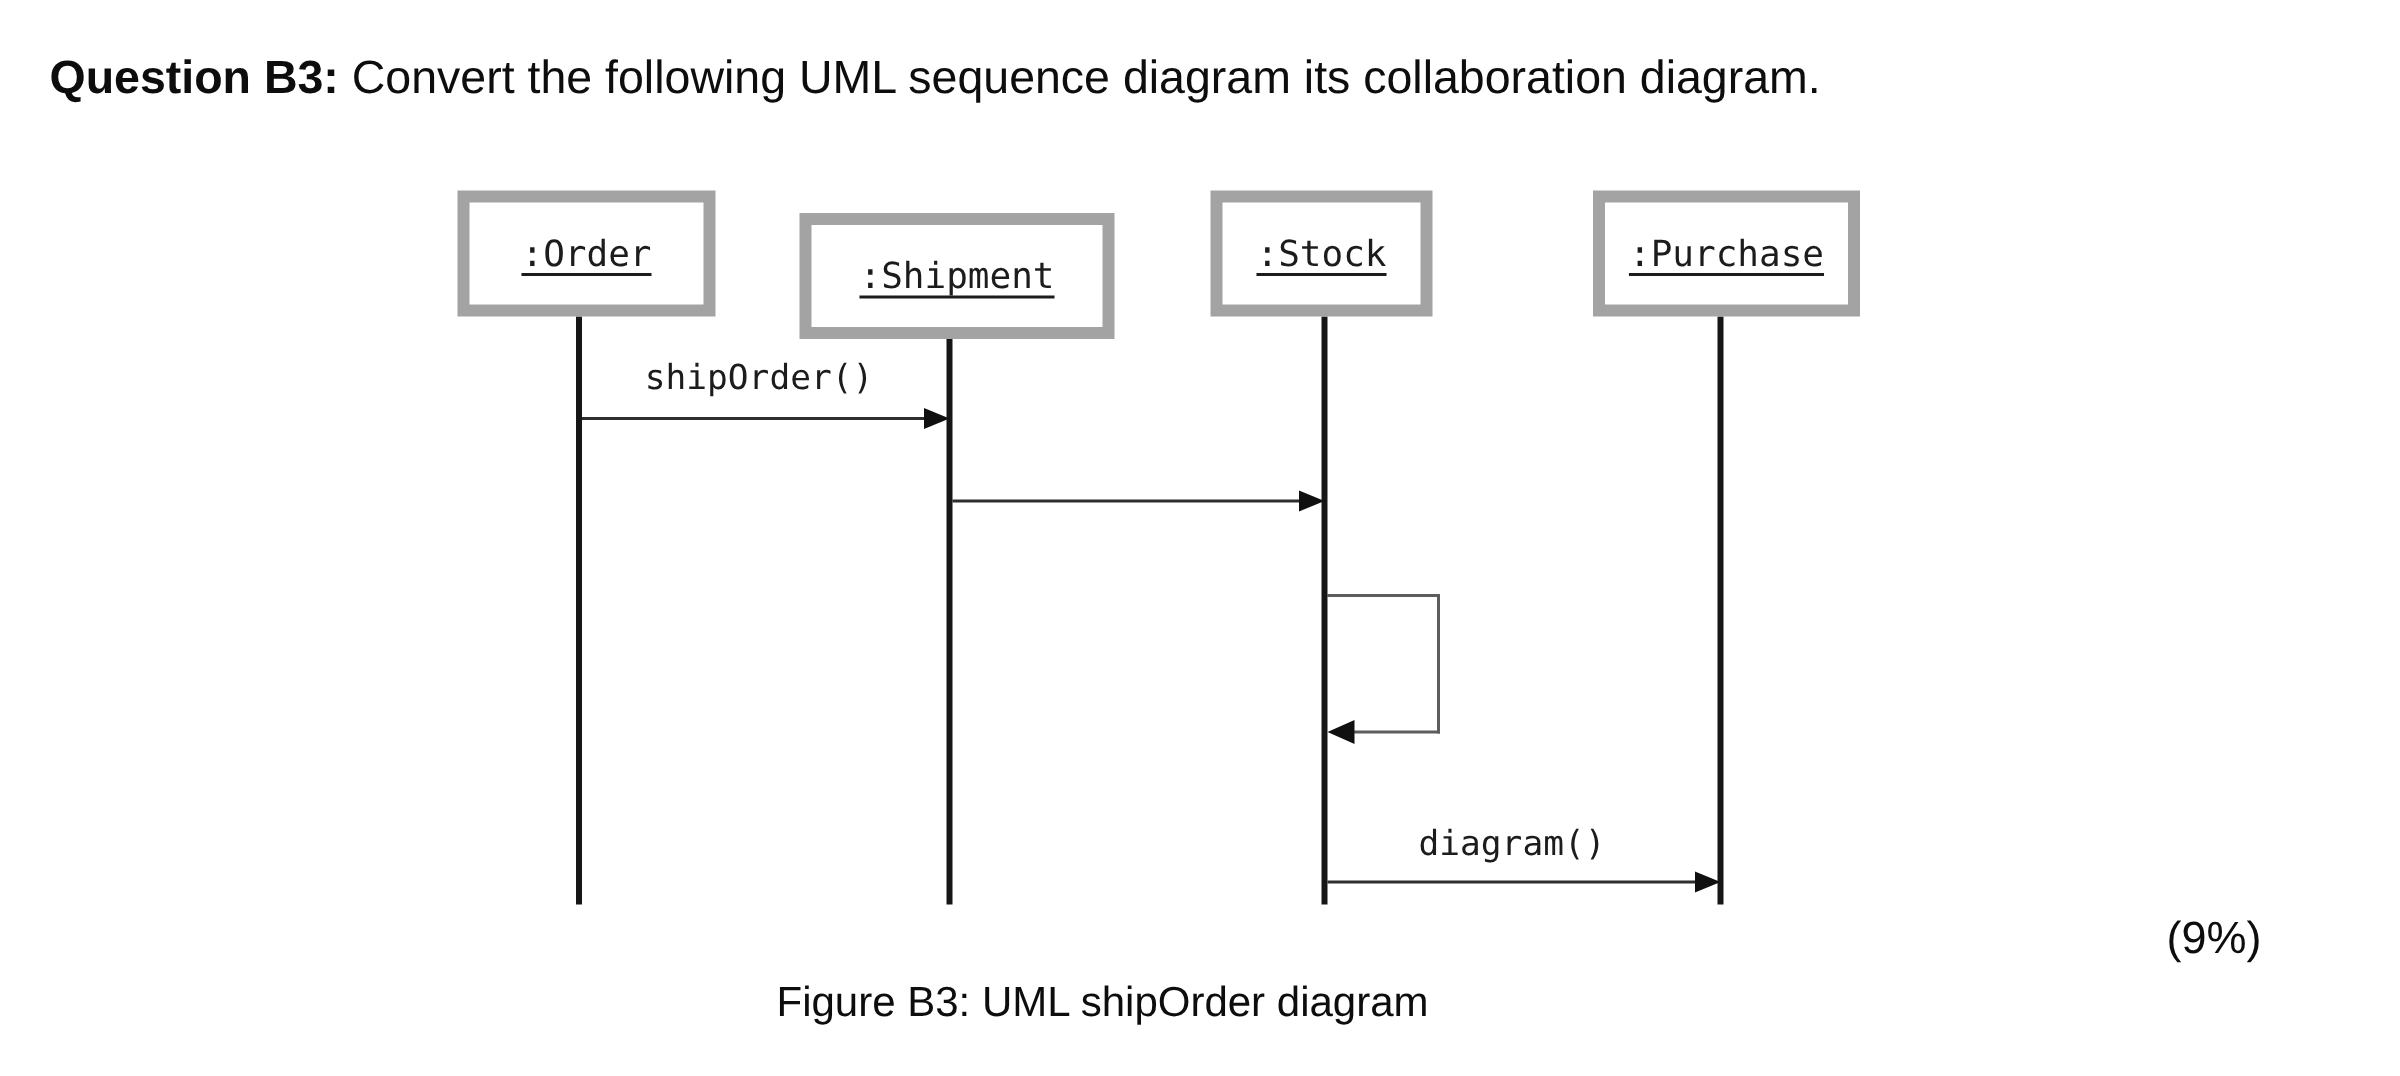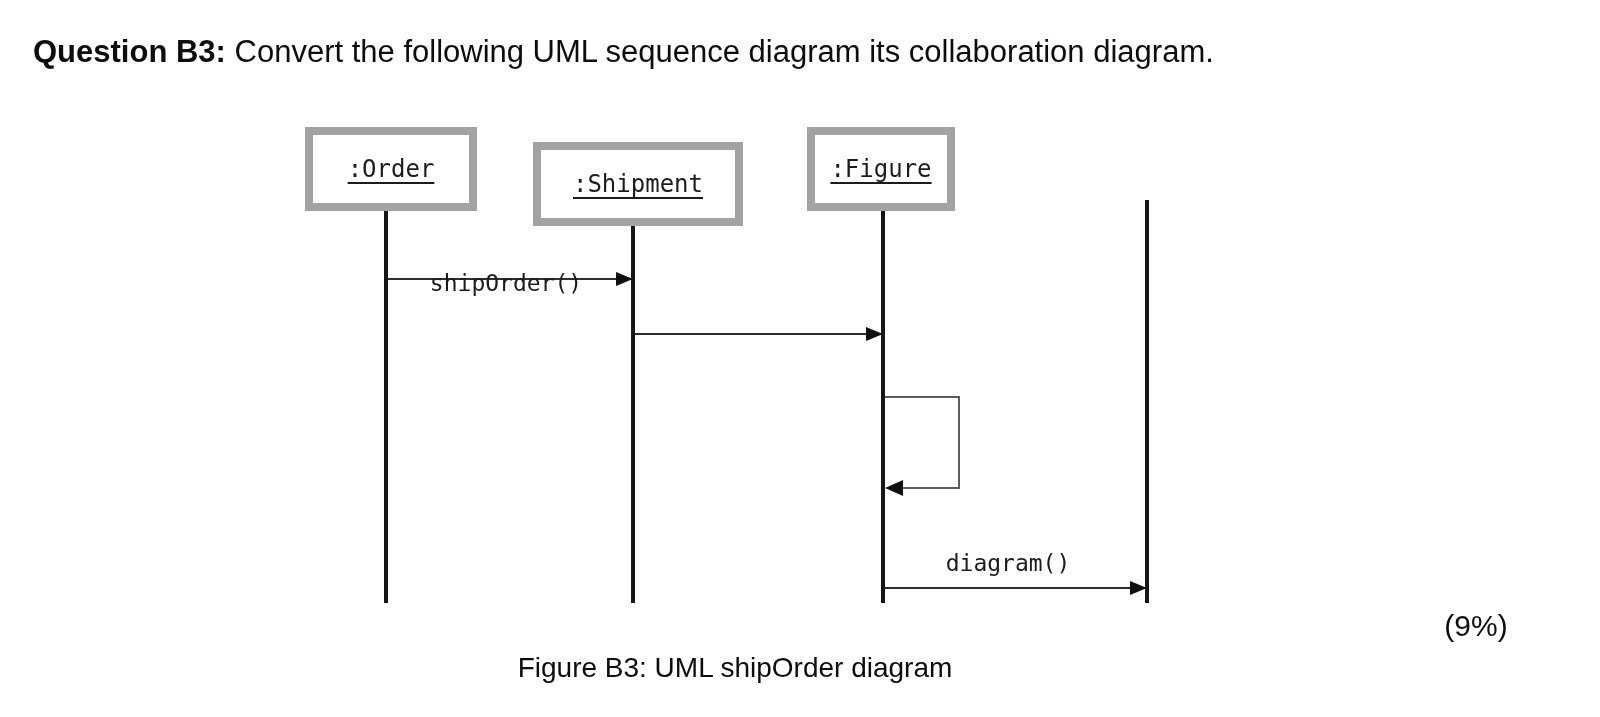--- a/index.html
+++ b/index.html
@@ -126,29 +126,32 @@
     <span class="q-label">Question B3:</span><span> Convert the following UML sequence diagram its collaboration diagram.</span>
   </div>
 
   <div class="actor-box" style="left:305px; width:156px;">
     <span class="actor-name">:Order</span>
   </div>
   <div class="actor-box" style="left:533px; width:194px;margin-top:15px;">
     <span class="actor-name">:Shipment</span>
   </div>
   <div class="actor-box" style="left:807px; width:132px;">
-    <span class="actor-name">:Figure</span>
+    <span class="actor-name">:Stock</span>
+  </div>
+  <div class="actor-box" style="left:1062px; width:162px;">
+    <span class="actor-name">:Purchase</span>
   </div>
 
   <div class="lifeline" style="left:384px;"></div>
   <div class="lifeline" style="left:631px;"></div>
   <div class="lifeline" style="left:881px;"></div>
   <div class="lifeline" style="left:1145px;"></div>
 
-  <div class="mlabel" style="left:506px; top:252px;margin-top:31px;">shipOrder()</div>
+  <div class="mlabel" style="left:506px; top:252px;">shipOrder()</div>
   <div class="mline" style="left:388px; top:278px; width:230px;"></div>
   <div class="arrow-right" style="left:616px; top:272px;"></div>
 
   <div class="mline" style="left:635px; top:333px; width:231px;"></div>
   <div class="arrow-right" style="left:866px; top:327px;"></div>
 
   <div class="loopline-h" style="left:885px; top:396px; width:75px;"></div>
   <div class="loopline-v" style="left:958px; top:396px; height:93px;"></div>
   <div class="loopline-h" style="left:902px; top:487px; width:58px;"></div>
   <div class="arrow-left" style="left:885px; top:480px;"></div>

